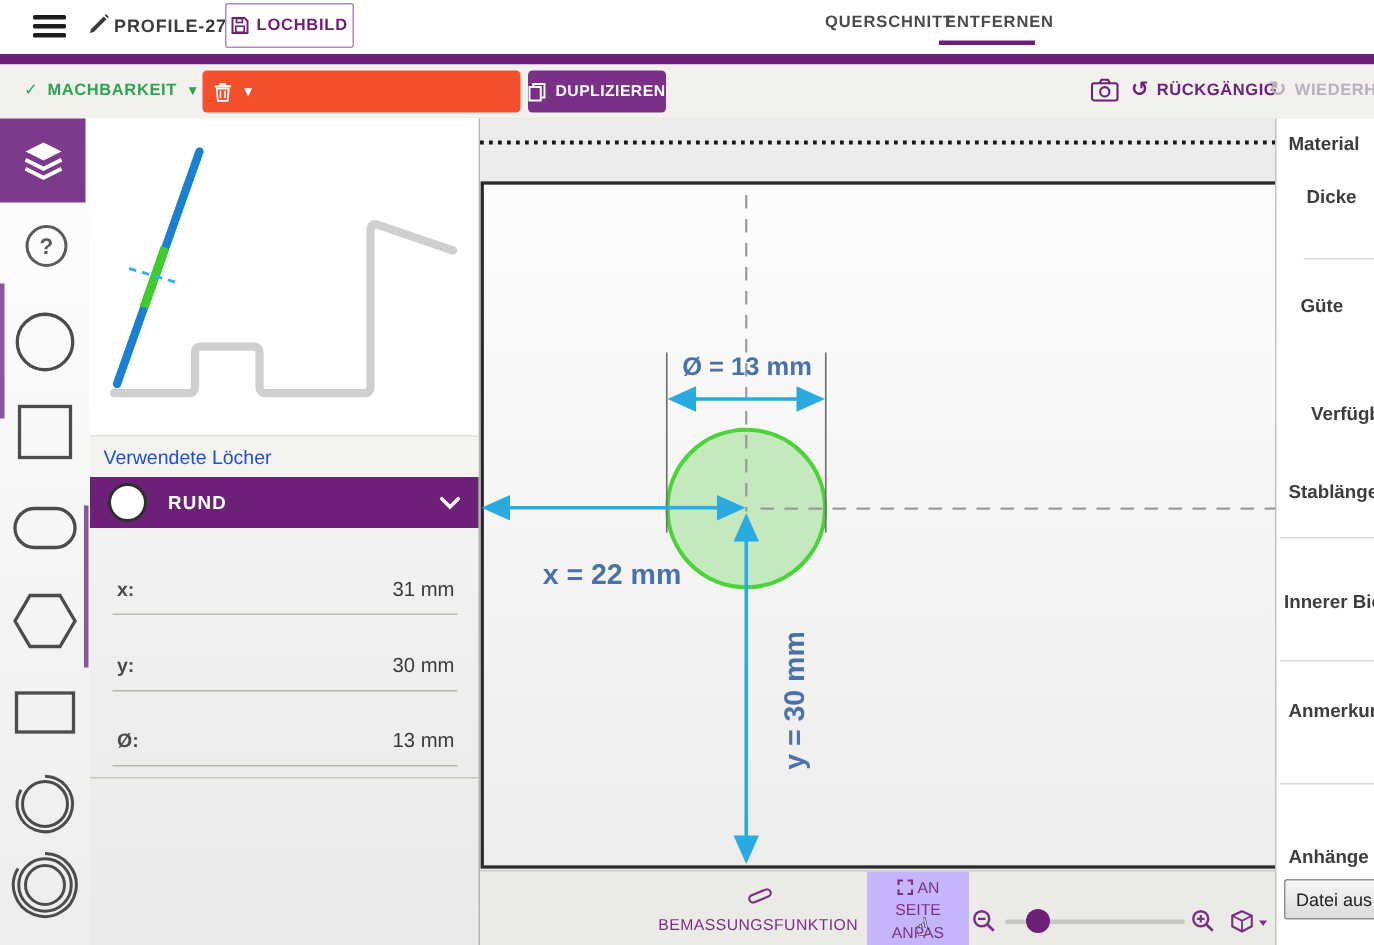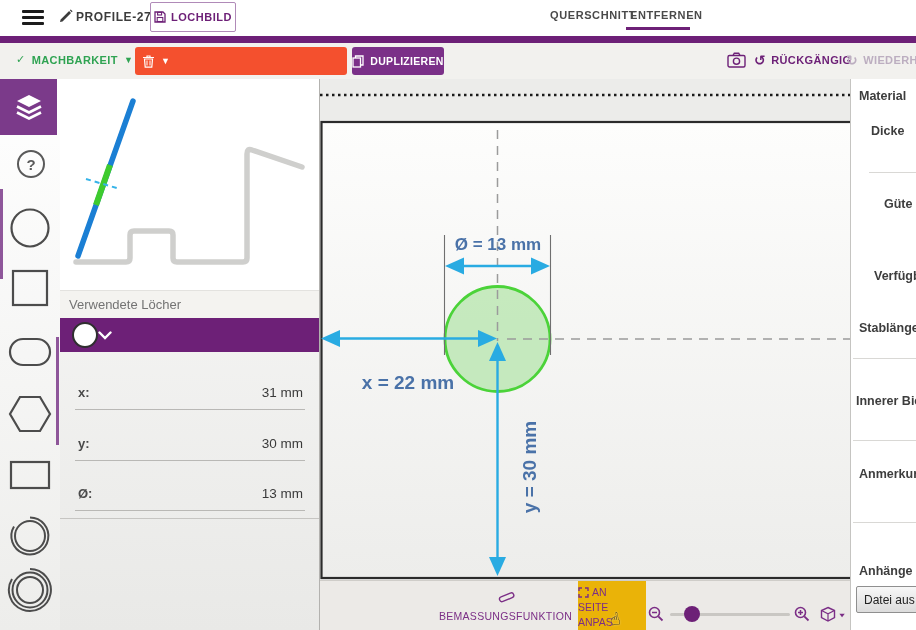--- a/index.html
+++ b/index.html
@@ -50,39 +50,39 @@
   .helpbtn{left:17px;top:71px;width:24px;height:24px;border:2px solid #5a5a5a;border-radius:50%;
     color:#5a5a5a;font-size:15px;font-weight:bold;display:flex;align-items:center;justify-content:center;cursor:pointer;}
   .tool{left:0;width:60px;display:flex;align-items:center;justify-content:center;cursor:pointer;}
   .scrollstrip{width:3px;background:#7b3a8a;opacity:.85;}
 
   
   .leftpanel{left:60px;top:79px;width:260px;height:551px;background:linear-gradient(#fafaf9,#e9e9e7);
     border-right:1px solid #b3b2af;box-sizing:border-box;}
   .preview{left:0;top:0;width:259px;height:211px;background:#fff;}
   .usedholes{left:0;top:211px;width:259px;height:28px;background:#f4f3f0;border-top:1px solid #e3e2df;
-    font-size:13px;color:#737373;display:flex;align-items:center;padding-left:9px;box-sizing:border-box;}
+    font-size:13px;color:#1d4ed8;display:flex;align-items:center;padding-left:9px;box-sizing:border-box;}
   .rundbar{left:0;top:239px;width:259px;height:34px;background:#6d2077;display:flex;align-items:center;
     padding:0 12px;box-sizing:border-box;cursor:pointer;}
   .rund-circle{width:26px;height:26px;background:#fff;border:2px solid #2f2f2f;border-radius:50%;box-sizing:border-box;}
   .rund-label{color:#fff;font-weight:bold;font-size:12.5px;letter-spacing:.8px;margin-left:14px;flex:1;}
   .fieldrow{left:0;width:259px;height:50px;}
   .fieldlabel{position:absolute;left:18px;top:16px;font-size:13px;font-weight:bold;color:#4a4a4a;}
   .fieldvalue{position:absolute;right:16px;top:16px;font-size:13.5px;color:#3a3a3a;}
   .fieldline{position:absolute;left:15px;right:14px;top:40px;height:1px;background:#b9b8b5;}
   .paneldivider{left:0;top:439px;width:259px;height:1px;background:#c6c5c2;}
 
   
   .canvaswrap{left:320px;top:79px;width:530px;height:501px;background:#ececea;}
   
   .bottombar{left:320px;top:580px;width:530px;height:50px;background:#eceae7;border-top:1px solid #cfcdc9;}
   .bitem{position:absolute;color:#7b2e86;text-align:center;cursor:pointer;}
   .bitem .lbl{font-size:10.5px;letter-spacing:.3px;margin-top:2px;}
-  .fitbox{left:258px;top:0;width:68px;height:50px;background:#eab308;color:#7b2e86;
-    font-size:10.5px;line-height:15px;cursor:pointer;overflow:hidden;padding-top:4px;box-sizing:border-box;}
+  .fitbox{left:258px;top:0;width:68px;height:50px;background:#c4b5fd;color:#7b2e86;
+    font-size:10.5px;text-align:center;line-height:15px;cursor:pointer;overflow:hidden;padding-top:4px;box-sizing:border-box;}
   .slidertrack{left:350px;top:32px;width:120px;height:3px;background:#c9c7c3;border-radius:2px;cursor:pointer;}
   .sliderknob{left:364px;top:25px;width:16px;height:16px;background:#6d2077;border-radius:50%;cursor:grab;}
   .cursor-hand{left:290px;top:28px;font-family:"DejaVu Sans",sans-serif;font-size:17px;color:#111;
     text-shadow:0 0 2px #fff;transform:rotate(-12deg);}
 
   
   .rightpanel{left:850px;top:79px;width:66px;height:551px;background:#fff;border-left:1px solid #c5c4c1;box-sizing:border-box;}
   .rlabel{position:absolute;font-size:12.5px;font-weight:bold;color:#3d3d3d;white-space:nowrap;}
   .rdivider{position:absolute;height:1px;background:#d9d8d5;}
   .filebtn{position:absolute;left:5px;top:507px;width:70px;height:27px;border:1px solid #8f8f8f;border-radius:2px;
@@ -223,20 +223,21 @@
     <svg width="259" height="211" viewBox="0 0 259 211">
       <path d="M16 183 H66 Q70 183 70 179 V156 Q70 152 74 152 H109 Q113 152 113 156 V179 Q113 183 117 183 H183 Q187 183 187 179 V75 Q187 69 192 71 L242 88" fill="none" stroke="#cfcfcd" stroke-width="5.5" stroke-linecap="round"></path>
       <line x1="18" y1="177" x2="73" y2="22" stroke="#1b7fd4" stroke-width="5.5" stroke-linecap="round"></line>
       <line x1="36" y1="126" x2="50" y2="86" stroke="#3ecb2e" stroke-width="6" stroke-linecap="butt"></line>
       <line x1="26" y1="100" x2="60" y2="110" stroke="#35b3e8" stroke-width="2" stroke-dasharray="5 4"></line>
     </svg>
   </div>
   <div class="abs usedholes">Verwendete Löcher</div>
   <div class="abs rundbar">
     <div class="rund-circle"></div>
+    <div class="rund-label">RUND</div>
     <span>
       <svg width="14" height="9" viewBox="0 0 14 9">
           <path d="M1.5 1.5 7 7 12.5 1.5" fill="none" stroke="#fff" stroke-width="2.4" stroke-linecap="round"></path>
         </svg>
     </span>
   </div>
   <div class="abs fieldrow" style="top:290px;">
     <span class="fieldlabel">x:</span>
     <span class="fieldvalue">31 mm</span>
     <div class="fieldline"></div>
@@ -333,21 +334,21 @@
         <path d="M19 7 h6 l-3 4 Z" fill="#7b2e86" transform="scale(0.9) translate(2.5,1.5)"></path>
       </svg>
   </span>
   <span class="abs cursor-hand">☝</span>
 </div>
 
 <div class="abs rightpanel novis">
   <span class="rlabel" style="left:8px;top:10px;">Material</span>
   <span class="rlabel" style="left:20px;top:45px;">Dicke</span>
   <div class="rdivider" style="left:18px;top:93px;width:48px;"></div>
-  <span class="rlabel" style="left:33px;top:118px;">Güte</span>
+  <span class="rlabel" style="left:16px;top:118px;">Güte</span>
   <span class="rlabel" style="left:23px;top:190px;">Verfügb</span>
   <span class="rlabel" style="left:8px;top:242px;">Stablänge</span>
   <div class="rdivider" style="left:2px;top:279px;width:64px;"></div>
   <span class="rlabel" style="left:5px;top:315px;">Innerer Bie</span>
   <div class="rdivider" style="left:2px;top:361px;width:64px;"></div>
   <span class="rlabel" style="left:8px;top:388px;">Anmerkur</span>
   <div class="rdivider" style="left:2px;top:443px;width:64px;"></div>
   <span class="rlabel" style="left:8px;top:485px;">Anhänge</span>
   <div class="filebtn">
     <span>Datei aus</span>

